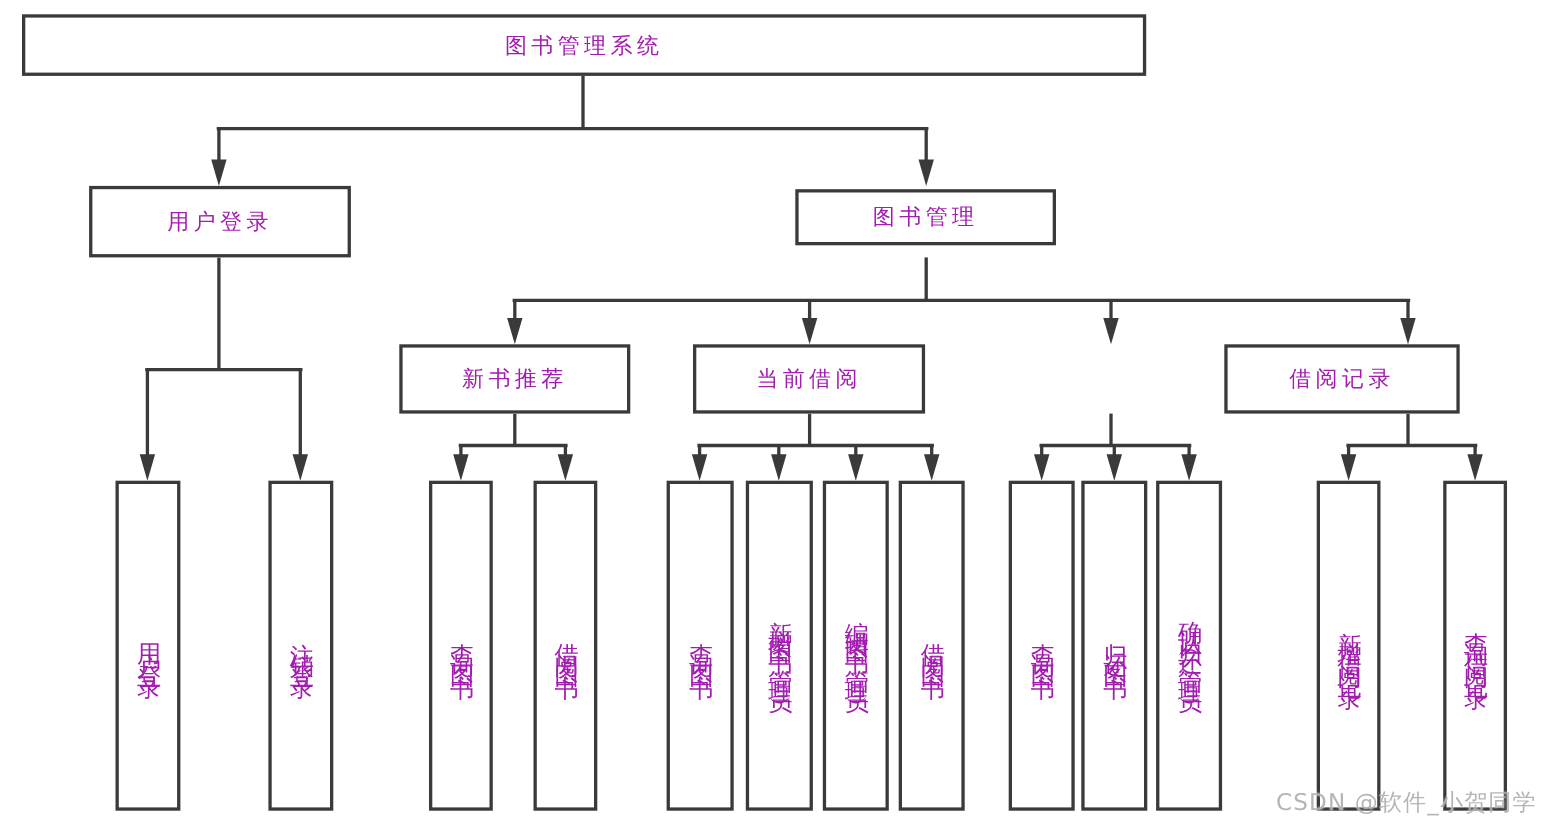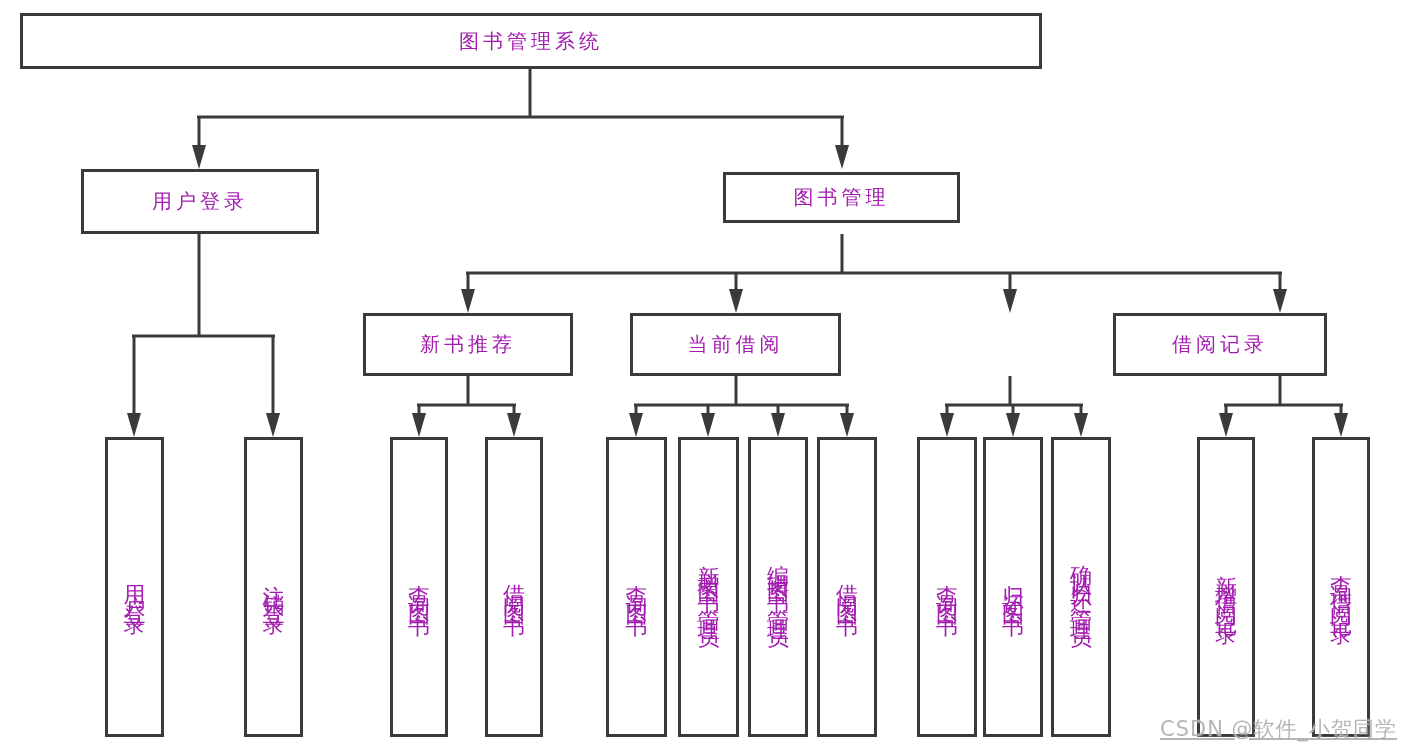--- a/index.html
+++ b/index.html
@@ -81,21 +81,20 @@
   .watermark {
     position: absolute;
     left: 1160px;
     top: 715px;
     font-size: 21px;
     letter-spacing: 1px;
     color: rgba(168,168,168,0.85);
     text-shadow: 0 0 2px #ffffff;
     white-space: nowrap;
     z-index: 5;
-    text-decoration: underline;
   }
 </style>
 </head>
 <body>
 
 <div class="stage">
 
   <svg class="connector-layer" viewBox="0 0 1405 747" xmlns="http://www.w3.org/2000/svg">
 
     <g>

